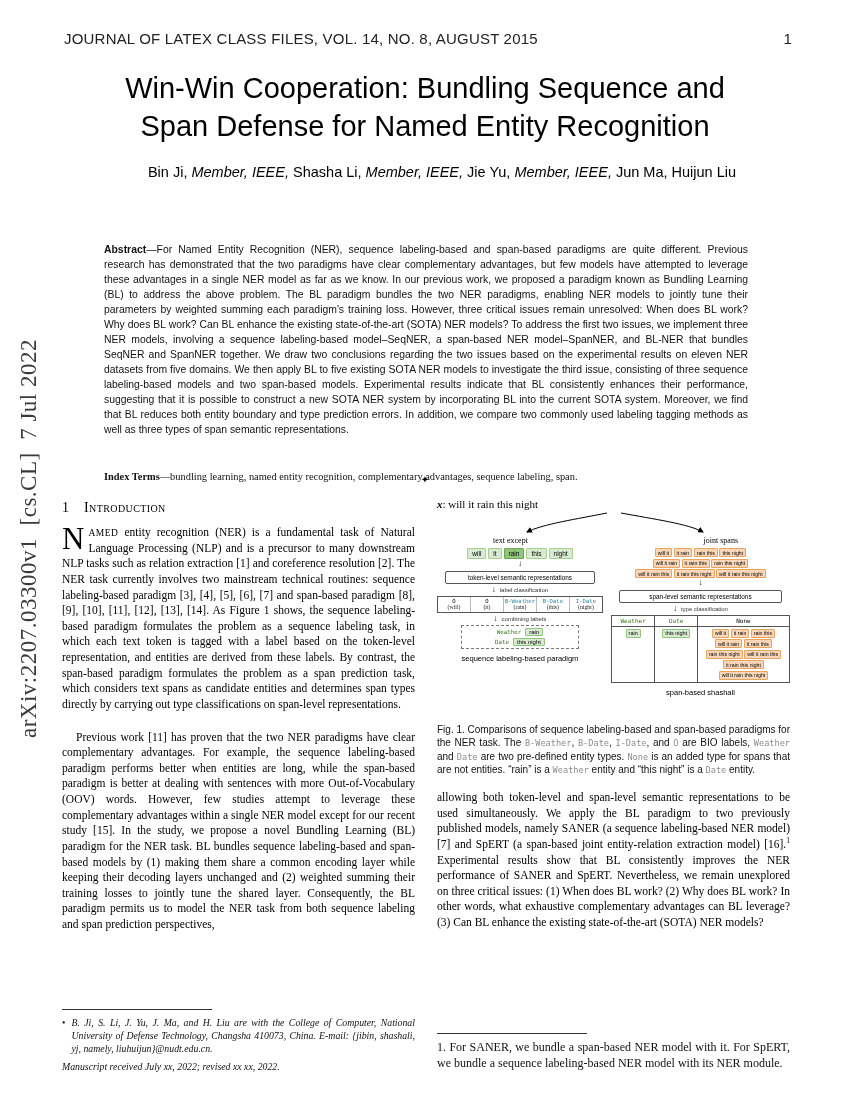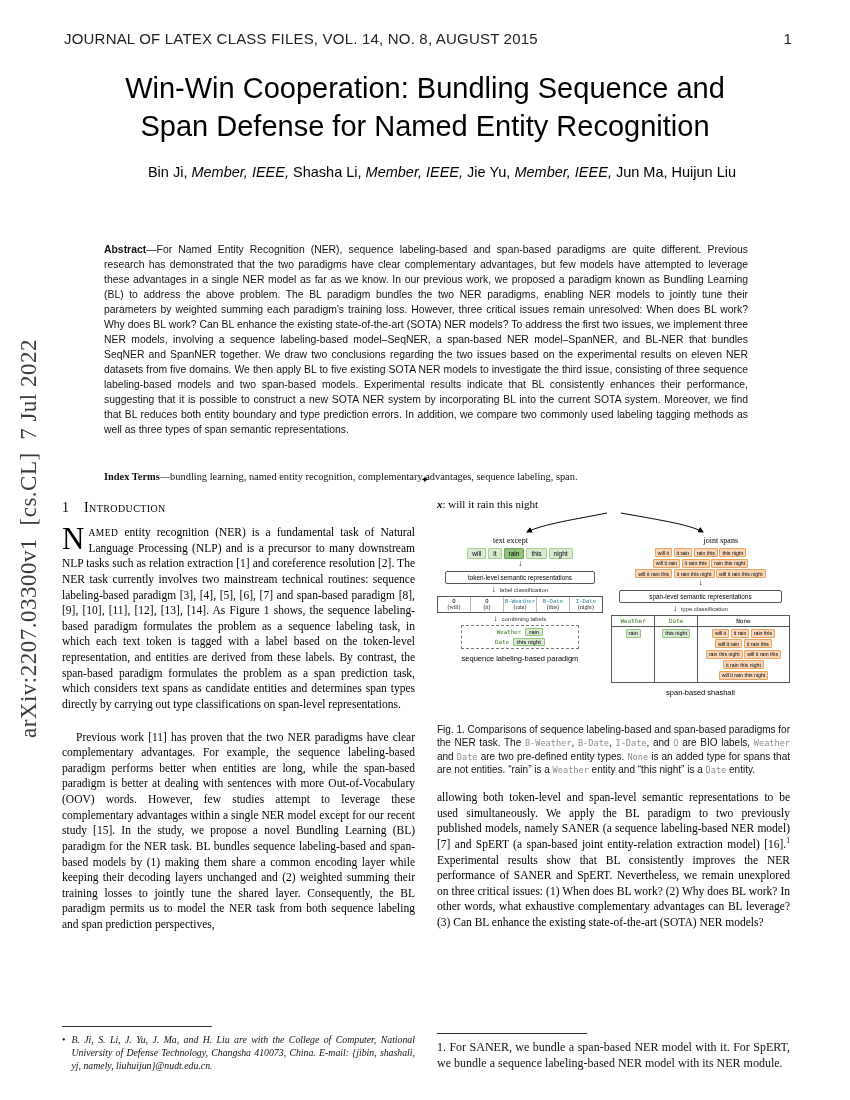--- a/index.html
+++ b/index.html
@@ -145,20 +145,21 @@
       <span class="dropcap">N</span><span class="fw">AMED</span><span> entity recognition (NER) is a fundamental task of Natural Language Processing (NLP) and is a precursor to many downstream NLP tasks such as relation extraction [1] and coreference resolution [2]. The NER task currently involves two mainstream technical routines: sequence labeling-based paradigm [3], [4], [5], [6], [7] and span-based paradigm [8], [9], [10], [11], [12], [13], [14]. As Figure 1 shows, the sequence labeling-based paradigm formulates the problem as a sequence labeling task, in which each text token is tagged with a label based on the token-level representation, and entities are derived from these labels. By contrast, the span-based paradigm formulates the problem as a span prediction task, which considers text spans as candidate entities and determines span types directly by carrying out type classifications on span-level representations.</span>
     </p>
     <p class="p indent">Previous work [11] has proven that the two NER paradigms have clear complementary advantages. For example, the sequence labeling-based paradigm performs better when entities are long, while the span-based paradigm is better at dealing with sentences with more Out-of-Vocabulary (OOV) words. However, few studies attempt to leverage these complementary advantages within a single NER model except for our recent study [15]. In the study, we propose a novel Bundling Learning (BL) paradigm for the NER task. BL bundles sequence labeling-based and span-based models by (1) making them share a common encoding layer while keeping their decoding layers unchanged and (2) weighted summing their training losses to jointly tune the shared layer. Consequently, the BL paradigm permits us to model the NER task from both sequence labeling and span prediction perspectives,</p>
 
     <div class="footnote">
       <div class="fn-rule"></div>
       <div class="fn-item">
         <span class="blt">•</span>
         <span>B. Ji, S. Li, J. Yu, J. Ma, and H. Liu are with the College of Computer, National University of Defense Technology, Changsha 410073, China. E-mail: {jibin, shashali, yj, namely, liuhuijun}@nudt.edu.cn.</span>
       </div>
+      <div class="fn-ms">Manuscript received July xx, 2022; revised xx xx, 2022.</div>
     </div>
   </div>
 
   <div class="col col-right">
 
     <div class="fig">
       <div class="fig-sentence">
         <span class="xvar">x</span><span>: will it rain this night</span>
       </div>
       <svg class="bsvg" viewBox="0 0 353 26">

